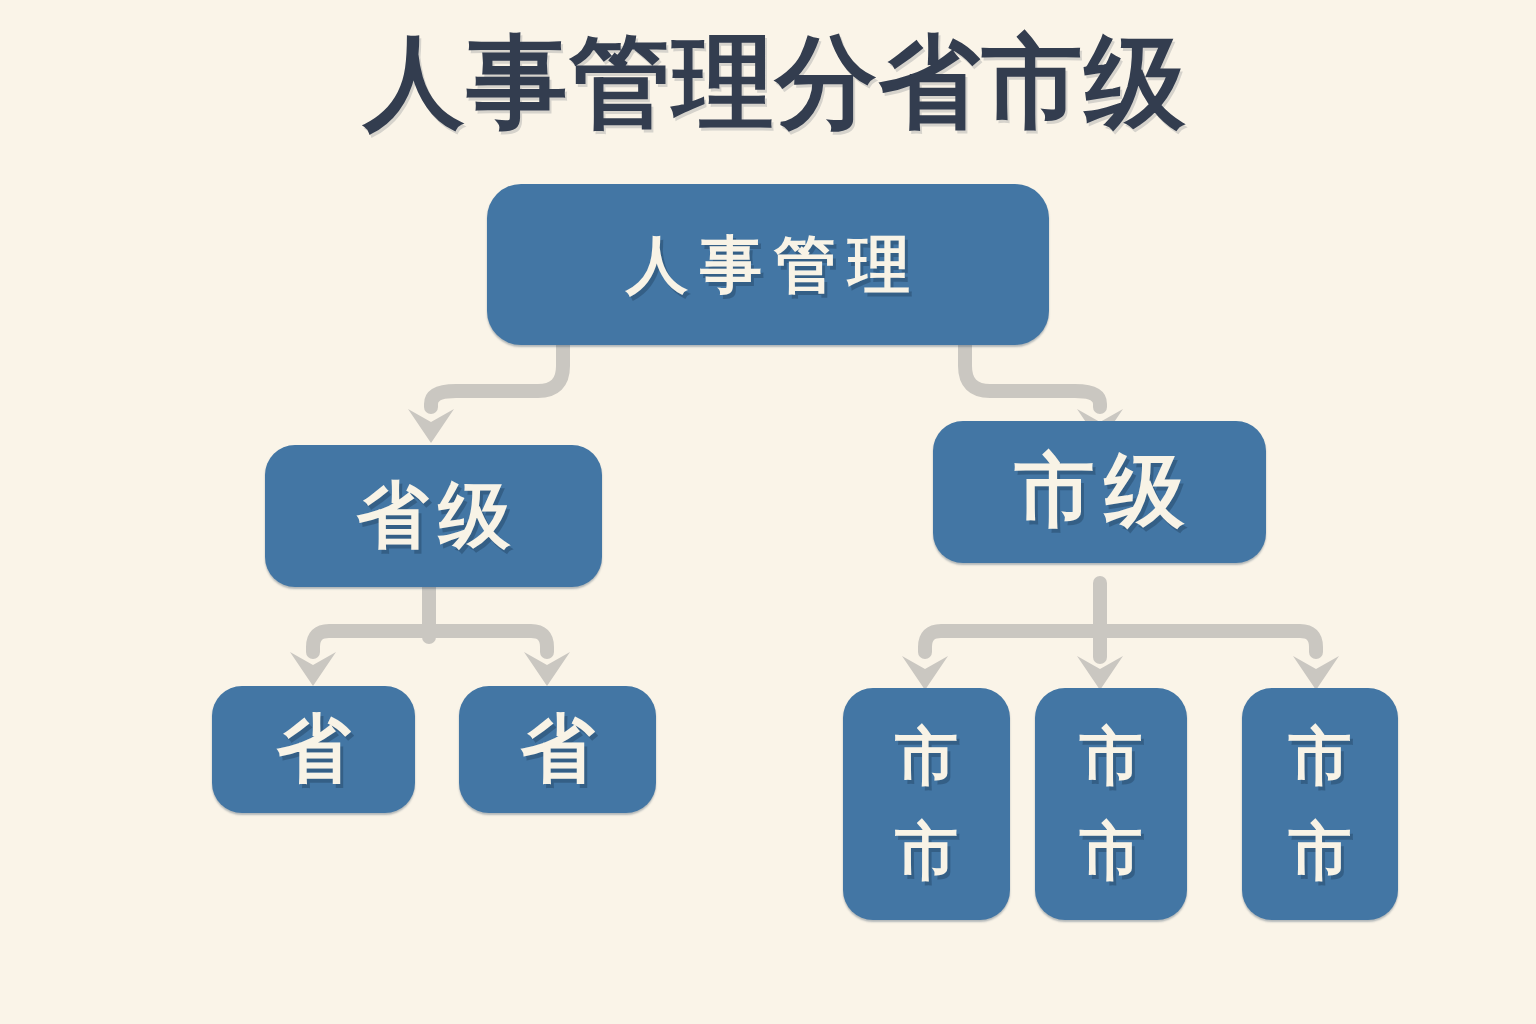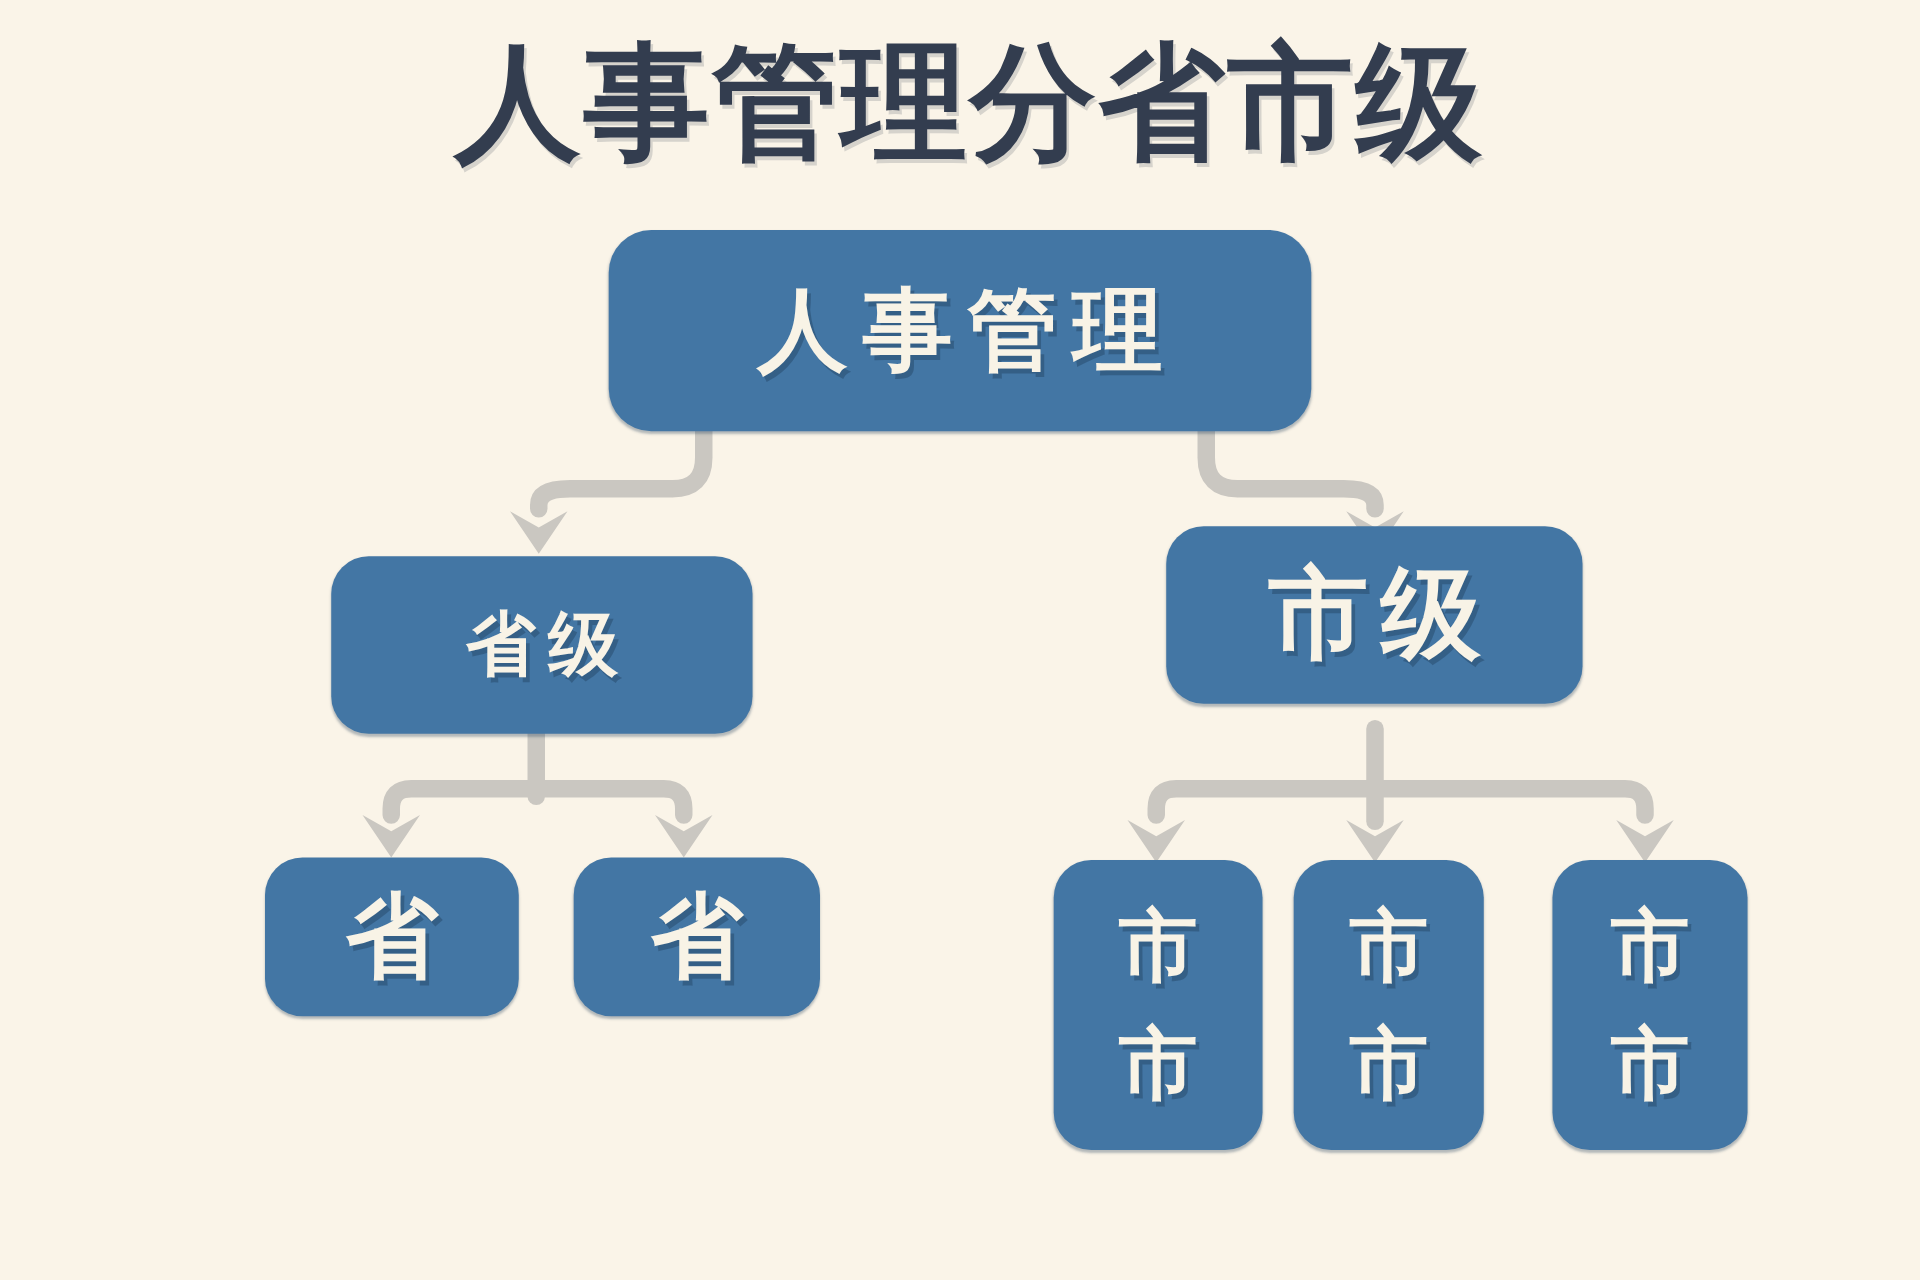--- a/index.html
+++ b/index.html
@@ -60,22 +60,22 @@
     align-items:center;
     justify-content:center;
     color:var(--node-text);
     font-weight:700;
     box-shadow:0 2px 2px rgba(46,72,97,0.35);
   }
   .node .label{
     text-shadow:3px 4px 0 rgba(30,58,88,0.38);
     white-space:nowrap;
   }
-  .node-root{left:487px;top:184px;width:562px;height:161px;font-size:72px;letter-spacing:12px;border-radius:34px;padding-left:12px;}
-  .node-prov-level{left:265px;top:445px;width:337px;height:142px;font-size:56px;letter-spacing:10px;padding-left:10px;}
+  .node-root{left:487px;top:184px;width:562px;height:161px;font-size:62px;letter-spacing:12px;border-radius:34px;padding-left:12px;}
+  .node-prov-level{left:265px;top:445px;width:337px;height:142px;font-size:72px;letter-spacing:10px;padding-left:10px;}
   .node-city-level{left:933px;top:421px;width:333px;height:142px;font-size:80px;letter-spacing:10px;padding-left:10px;}
   .node-prov-1{left:212px;top:686px;width:203px;height:127px;font-size:74px;}
   .node-prov-2{left:459px;top:686px;width:197px;height:127px;font-size:74px;}
   .node-city{top:688px;height:232px;font-size:63px;flex-direction:column;line-height:1;gap:32px;}
   .node-city-1{left:843px;width:167px;}
   .node-city-2{left:1035px;width:152px;}
   .node-city-3{left:1242px;width:156px;}
 </style>
 </head>
 <body>

